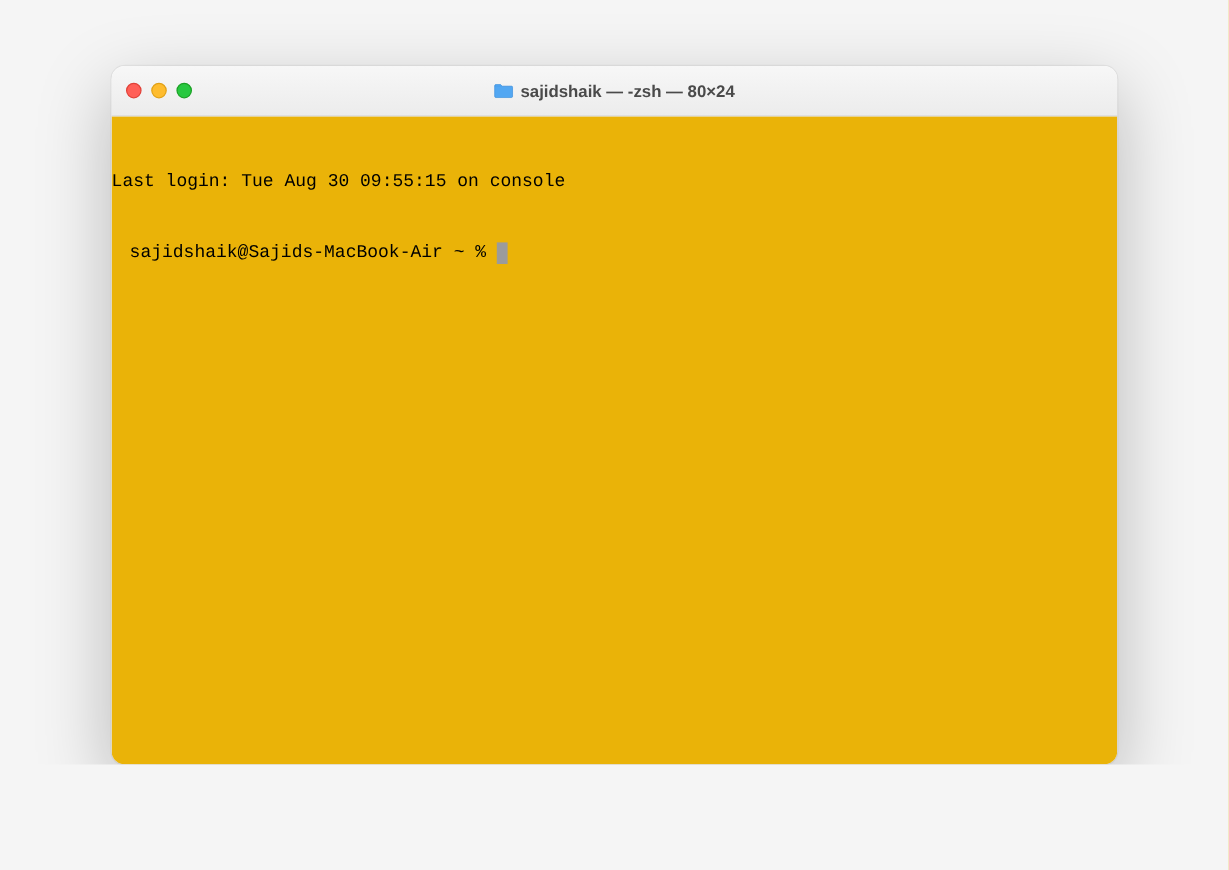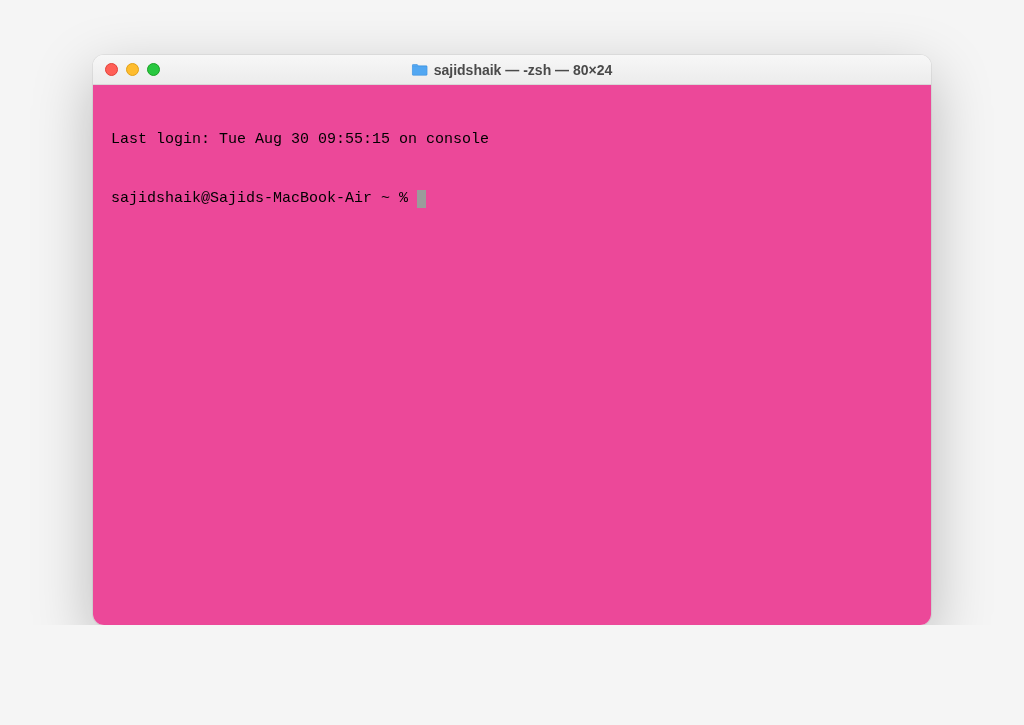--- a/index.html
+++ b/index.html
@@ -16,21 +16,21 @@
       font-family: -apple-system, BlinkMacSystemFont, "Segoe UI", sans-serif;
     }
     .terminal-window {
       width: 838px;
       background: #ffffff;
       border-radius: 11px;
       box-shadow: 0 20px 60px rgba(0,0,0,0.25), 0 0 0 1px rgba(0,0,0,0.05);
       overflow: hidden;
     }
     .titlebar {
-      height: 30px;
+      height: 42px;
       background: linear-gradient(to bottom, #f7f7f7, #ececec);
       border-bottom: 1px solid #d8d8d8;
       display: flex;
       align-items: center;
       position: relative;
       padding: 0 12px;
     }
     .traffic-lights {
       display: flex;
       gap: 8px;
@@ -60,36 +60,37 @@
       height: 13px;
       display: inline-flex;
       align-items: center;
       justify-content: center;
     }
     .folder-icon svg {
       width: 16px;
       height: 13px;
     }
     .terminal-body {
-      background: #ec4899;
+      background: #eab308;
       min-height: 540px;
-      padding: 6px 18px;
+      padding: 6px 0;
       font-family: "SF Mono", ui-monospace, Menlo, Monaco, "Courier New", monospace;
       font-size: 15px;
       line-height: 1.3;
       color: #000000;
       white-space: pre;
       cursor: text;
     }
     .line {
       display: block;
     }
     .prompt-line {
       display: flex;
       flex-wrap: nowrap;
+      margin-left: 15px;
     }
     .cursor-block {
       display: inline-block;
       width: 9px;
       height: 18px;
       background: #9b9b9b;
       vertical-align: text-bottom;
       margin-left: 0px;
       position: relative;
       top: 1px;

